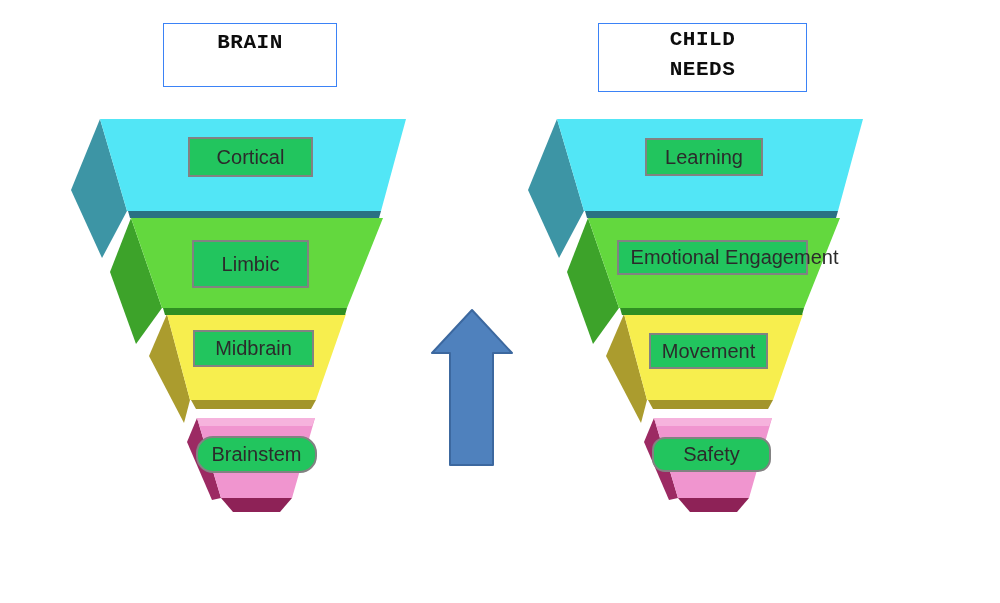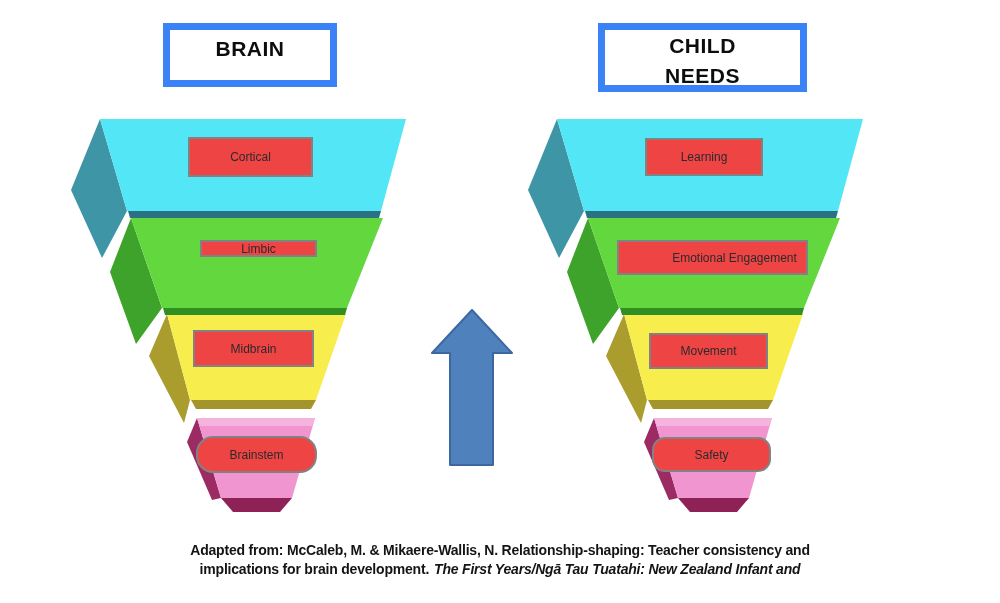--- a/index.html
+++ b/index.html
@@ -6,39 +6,40 @@
   #canvas{
     position:relative;
     width:1000px;height:603px;
     background:#ffffff;
     font-family:"Liberation Sans", sans-serif;
     overflow:hidden;
   }
   #shapes{position:absolute;left:0;top:0;width:1000px;height:603px;}
   .title-box{
     position:absolute;
-    border:7px solid #3b82f6;
+    border:1px solid #3b82f6;
     background:#ffffff;
     text-align:center;
     font-weight:bold;
     font-size:21px;
     color:#0d0d0d;
     letter-spacing:0.5px;
     line-height:30px;
     box-sizing:border-box;
     padding-top:4px;
+    font-family:Liberation Mono, monospace;
   }
   .layer-label{
     position:absolute;
     border:2px solid #828282;
-    background:#ef4444;
+    background:#22c55e;
     display:flex;
     align-items:center;
     justify-content:center;
-    font-size:12px;
+    font-size:20px;
     color:#2b2b2b;
     box-sizing:border-box;
     white-space:nowrap;
   }
   .citation{
     position:absolute;
     left:0;right:0;
     top:541px;
     text-align:center;
     font-size:14px;
@@ -103,21 +104,21 @@
     <div>BRAIN</div>
   </div>
   <div class="title-box" style="left:598px;top:23px;width:209px;height:69px;padding-top:1px;">
     <div>CHILD</div>
     <div>NEEDS</div>
   </div>
 
   <div class="layer-label" style="left:188px;top:137px;width:125px;height:40px;">
     <span>Cortical</span>
   </div>
-  <div class="layer-label" style="left:192px;top:240px;width:117px;height:17px;margin-left:8px;">
+  <div class="layer-label" style="left:192px;top:240px;width:117px;height:48px;">
     <span>Limbic</span>
   </div>
   <div class="layer-label" style="left:193px;top:330px;width:121px;height:37px;">
     <span>Midbrain</span>
   </div>
   <div class="layer-label" style="left:196px;top:436px;width:121px;height:37px;border-radius:17px;">
     <span>Brainstem</span>
   </div>
 
   <div class="layer-label" style="left:645px;top:138px;width:118px;height:38px;">
@@ -126,18 +127,14 @@
   <div class="layer-label" style="left:617px;top:240px;width:191px;height:35px;padding-left:44px;">
     <span>Emotional Engagement</span>
   </div>
   <div class="layer-label" style="left:649px;top:333px;width:119px;height:36px;">
     <span>Movement</span>
   </div>
   <div class="layer-label" style="left:652px;top:437px;width:119px;height:35px;border-radius:13px;">
     <span>Safety</span>
   </div>
 
-  <div class="citation">
-    <div>Adapted from: McCaleb, M. &amp; Mikaere-Wallis, N. Relationship-shaping: Teacher consistency and</div>
-    <div><span>implications for brain development.</span><span class="italic-part">The First Years/Ngā Tau Tuatahi: New Zealand Infant and</span></div>
-  </div>
 
 </div>
 
 </body></html>

